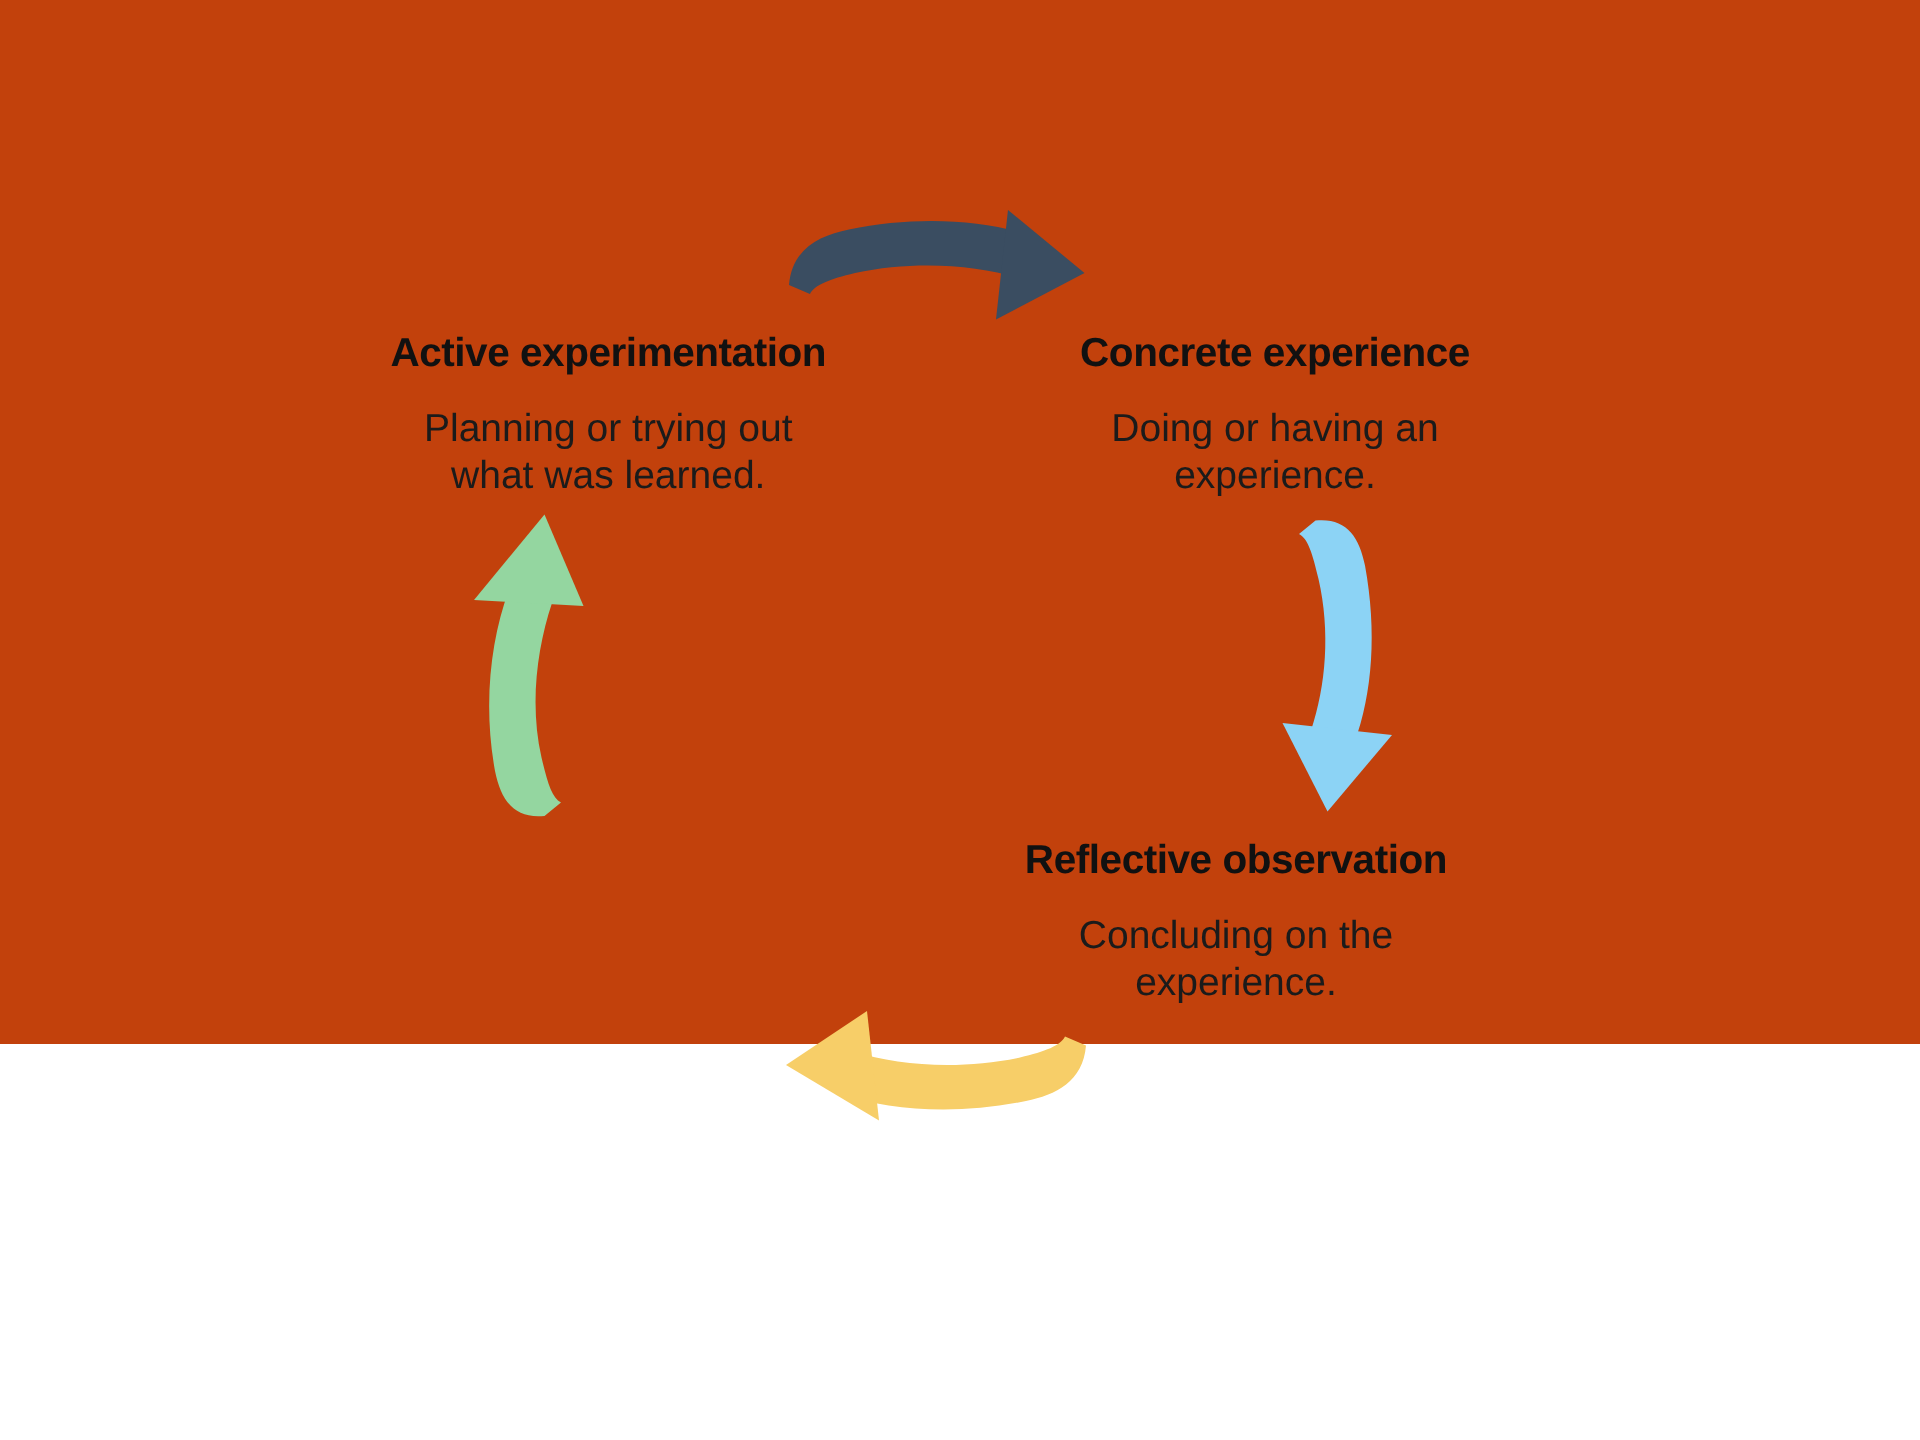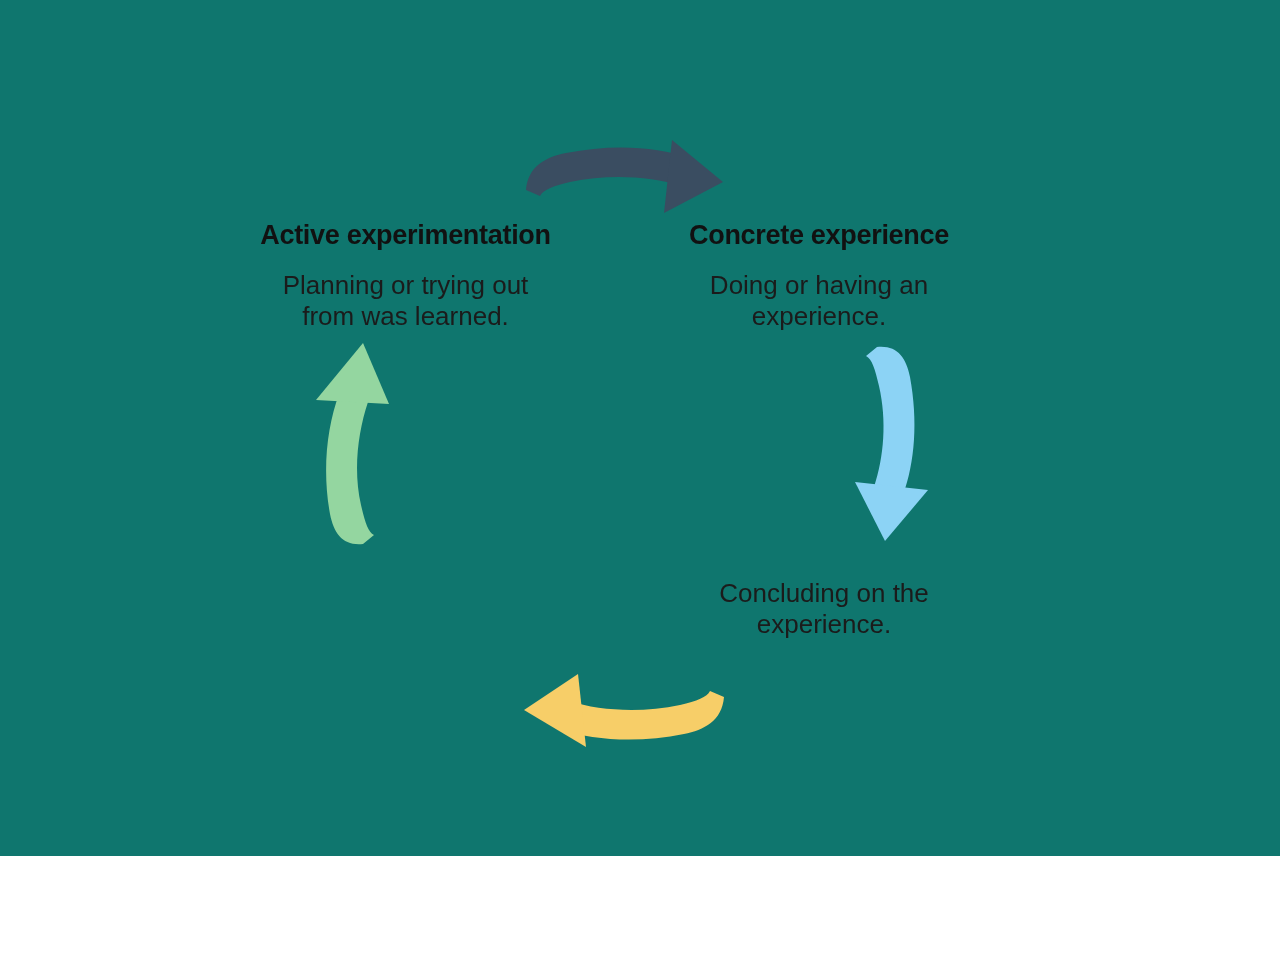--- a/index.html
+++ b/index.html
@@ -11,22 +11,22 @@
   body {
     width: 1280px;
     height: 960px;
     overflow: hidden;
     font-family: "Liberation Sans", sans-serif;
     -webkit-font-smoothing: antialiased;
   }
   #canvas {
     position: relative;
     width: 1280px;
-    height: 856px;
-    background: #0f766e;
+    height: 696px;
+    background: #c2410c;
   }
   #arrow-layer {
     position: absolute;
     left: 0;
     top: 0;
     width: 1280px;
     height: 960px;
   }
   .stage {
     position: absolute;
@@ -52,21 +52,21 @@
     display: block;
   }
 
   
   #stage-active-experimentation {
     left: 208px;
     top: 220px;
     width: 395px;
   }
   #stage-concrete-experience {
-    left: 644px;
+    left: 675px;
     top: 220px;
     width: 350px;
   }
   #stage-reflective-observation {
     left: 648px;
     top: 558px;
     width: 352px;
   }
   #stage-abstract-conceptualization {
     left: 206px;
@@ -135,33 +135,34 @@
                L 363,343
                L 389,404
                Z"></path>
     </g>
   </svg>
 
   <div class="stage" id="stage-active-experimentation">
     <div class="stage-title">Active experimentation</div>
     <div class="stage-desc">
       <span>Planning or trying out</span>
-      <span>from was learned.</span>
+      <span>what was learned.</span>
     </div>
   </div>
 
   <div class="stage" id="stage-concrete-experience">
     <div class="stage-title">Concrete experience</div>
     <div class="stage-desc">
       <span>Doing or having an</span>
       <span>experience.</span>
     </div>
   </div>
 
   <div class="stage" id="stage-reflective-observation">
+    <div class="stage-title">Reflective observation</div>
     <div class="stage-desc">
       <span>Concluding on the</span>
       <span>experience.</span>
     </div>
   </div>
 
 
 </div>
 
 </body></html>

